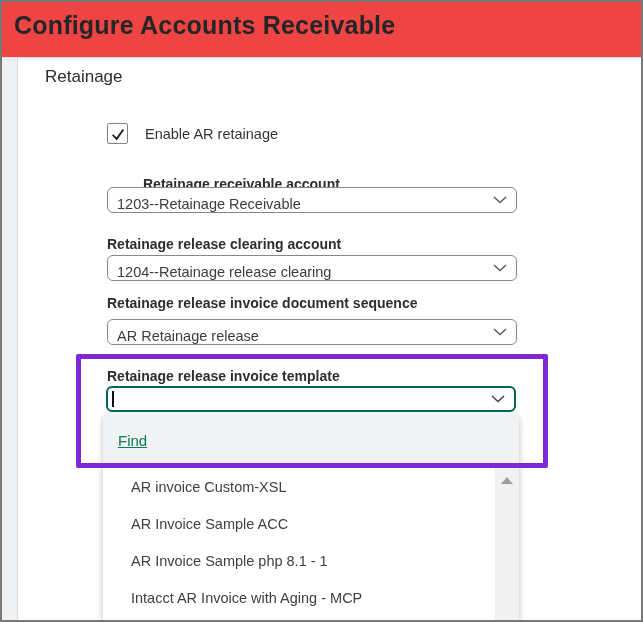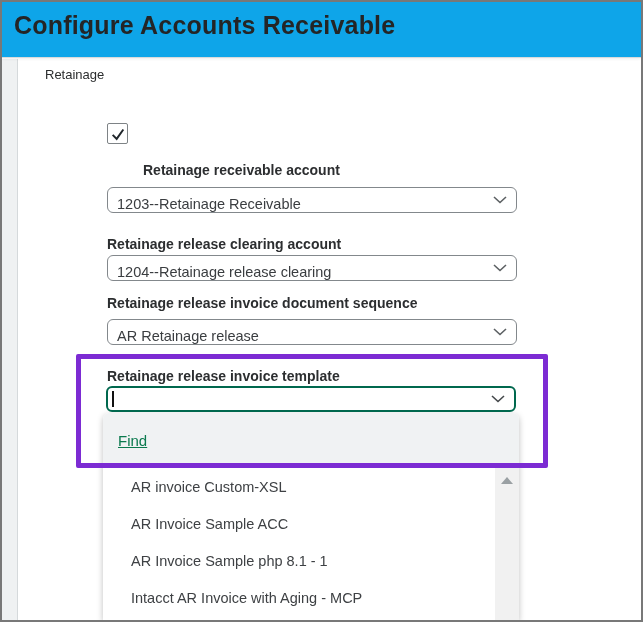--- a/index.html
+++ b/index.html
@@ -8,36 +8,36 @@
     position:relative;
     width:643px;height:622px;
     border:2px solid #787878;
     background:#fff;
     font-family:"Liberation Sans","DejaVu Sans",sans-serif;
     overflow:hidden;
   }
   
   .titlebar{
     position:absolute;left:0;top:0;right:0;height:56px;
-    background:#0ea5e9;border-bottom:1px solid #d9dbdc;
+    background:#ef4444;border-bottom:1px solid #d9dbdc;
     box-shadow:0 1px 3px rgba(0,0,0,0.07);
     z-index:3;
   }
   .page-title{
     position:absolute;left:12px;top:9px;
     font-size:25px;font-weight:700;color:#242526;letter-spacing:0.2px;
   }
   
   .gutter{
     position:absolute;left:0;top:57px;bottom:0;width:16px;
     background:#eff1f2;border-right:1px solid #d5d9db;z-index:1;
   }
   .section-heading{
     position:absolute;left:43px;top:65px;
-    font-size:13px;font-weight:500;color:#2b2d2e;
+    font-size:17px;font-weight:500;color:#2b2d2e;
   }
   
   .checkbox{
     position:absolute;left:105px;top:121px;width:21px;height:21px;
     border:1.5px solid #7e8386;border-radius:2px;background:#fff;
     display:flex;align-items:center;justify-content:center;
   }
   .checkbox-label{
     position:absolute;left:143px;top:124px;
     font-size:14.5px;color:#323537;
@@ -119,22 +119,23 @@
 
   <div class="section-heading">Retainage</div>
 
   <div class="checkbox">
     <span style="display:flex;">
       <svg width="16" height="16" viewBox="0 0 18 18">
           <polyline points="3,10 7.5,14.5 15,4" fill="none" stroke="#20262b" stroke-width="2.2"></polyline>
         </svg>
     </span>
   </div>
+  <div class="checkbox-label">Enable AR retainage</div>
 
-  <div class="field-label" style="top:160px;padding-left:36px;">Retainage receivable account</div>
+  <div class="field-label" style="top:174px;padding-left:36px;">Retainage receivable account</div>
   <div class="select-box" style="top:185px;">
     <span>1203--Retainage Receivable</span>
     <span class="chevron">
       <svg width="14" height="8" viewBox="0 0 14 8">
           <polyline points="1,1 7,6.5 13,1" fill="none" stroke="#5c6063" stroke-width="1.6"></polyline>
         </svg>
     </span>
   </div>
 
   <div class="field-label" style="top:234px;">Retainage release clearing account</div>

